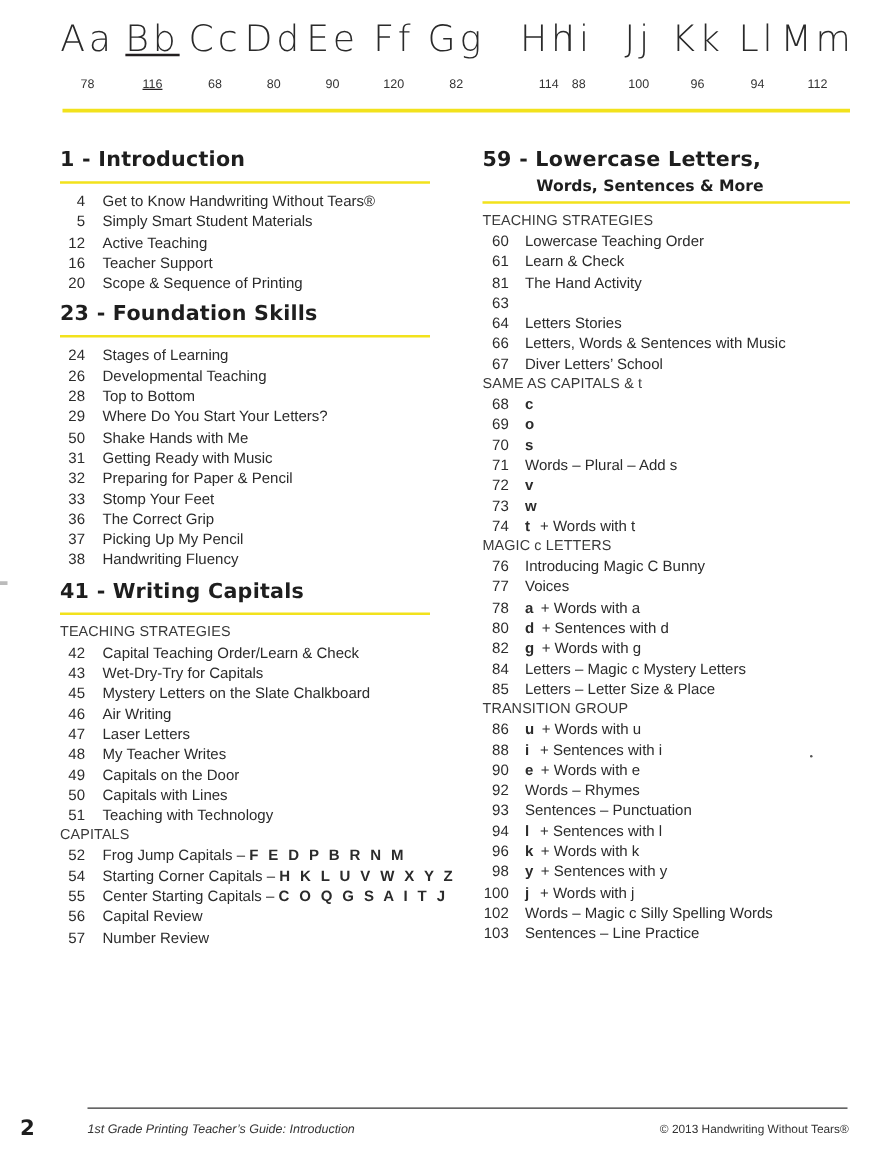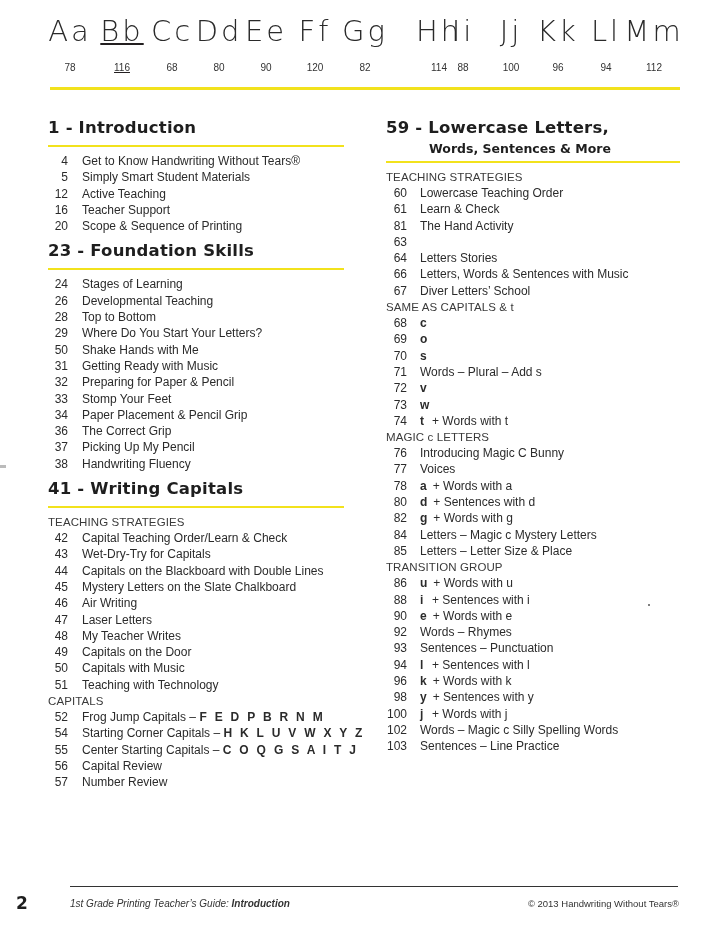--- a/index.html
+++ b/index.html
@@ -145,21 +145,21 @@
     }
     .footer-left {
       position: absolute;
       left: 70px;
       top: 898px;
       font-family: "Liberation Sans", sans-serif;
       font-style: italic;
       font-size: 10px;
       color: #333;
     }
-    .footer-left b { font-weight: bold; }
+    .footer-left b { font-weight: normal; }
     .footer-right {
       position: absolute;
       right: 22px;
       top: 898px;
       font-family: "Liberation Sans", sans-serif;
       font-size: 9.5px;
       color: #333;
     }
     .stray-dot {
       position: absolute;
@@ -296,24 +296,20 @@
         </div>
         <div class="entry">
           <span class="pg">32</span>
           <span><span>Preparing for Paper &amp; Pencil</span></span>
         </div>
         <div class="entry">
           <span class="pg">33</span>
           <span><span>Stomp Your Feet</span></span>
         </div>
         <div class="entry">
-          <span class="pg">34</span>
-          <span><span>Paper Placement &amp; Pencil Grip</span></span>
-        </div>
-        <div class="entry">
           <span class="pg">36</span>
           <span><span>The Correct Grip</span></span>
         </div>
         <div class="entry">
           <span class="pg">37</span>
           <span><span>Picking Up My Pencil</span></span>
         </div>
         <div class="entry">
           <span class="pg">38</span>
           <span><span>Handwriting Fluency</span></span>
@@ -328,24 +324,20 @@
     <div>
         <div class="entry">
           <span class="pg">42</span>
           <span><span>Capital Teaching Order/Learn &amp; Check</span></span>
         </div>
         <div class="entry">
           <span class="pg">43</span>
           <span><span>Wet-Dry-Try for Capitals</span></span>
         </div>
         <div class="entry">
-          <span class="pg">44</span>
-          <span><span>Capitals on the Blackboard with Double Lines</span></span>
-        </div>
-        <div class="entry">
           <span class="pg">45</span>
           <span><span>Mystery Letters on the Slate Chalkboard</span></span>
         </div>
         <div class="entry">
           <span class="pg">46</span>
           <span><span>Air Writing</span></span>
         </div>
         <div class="entry">
           <span class="pg">47</span>
           <span><span>Laser Letters</span></span>
@@ -353,21 +345,21 @@
         <div class="entry">
           <span class="pg">48</span>
           <span><span>My Teacher Writes</span></span>
         </div>
         <div class="entry">
           <span class="pg">49</span>
           <span><span>Capitals on the Door</span></span>
         </div>
         <div class="entry">
           <span class="pg">50</span>
-          <span><span>Capitals with Music</span></span>
+          <span><span>Capitals with Lines</span></span>
         </div>
         <div class="entry">
           <span class="pg">51</span>
           <span><span>Teaching with Technology</span></span>
         </div>
       </div>
     <div class="subhead">CAPITALS</div>
     <div>
         <div class="entry">
           <span class="pg">52</span>

